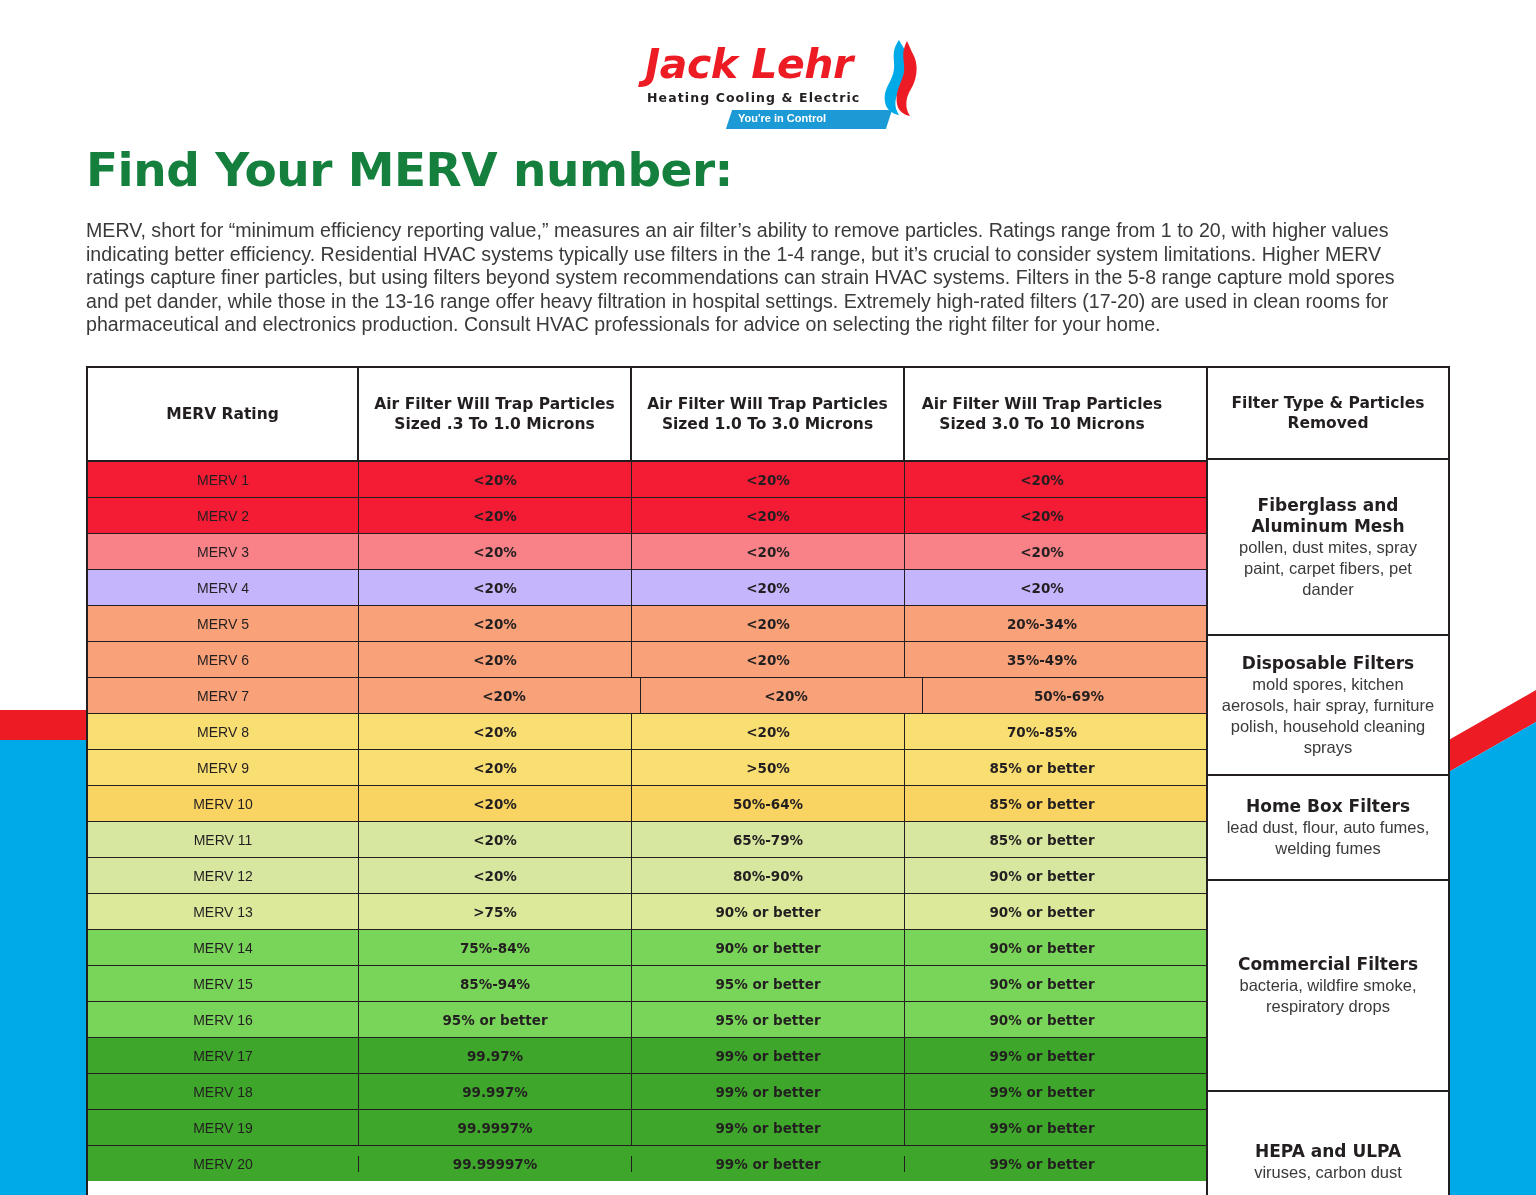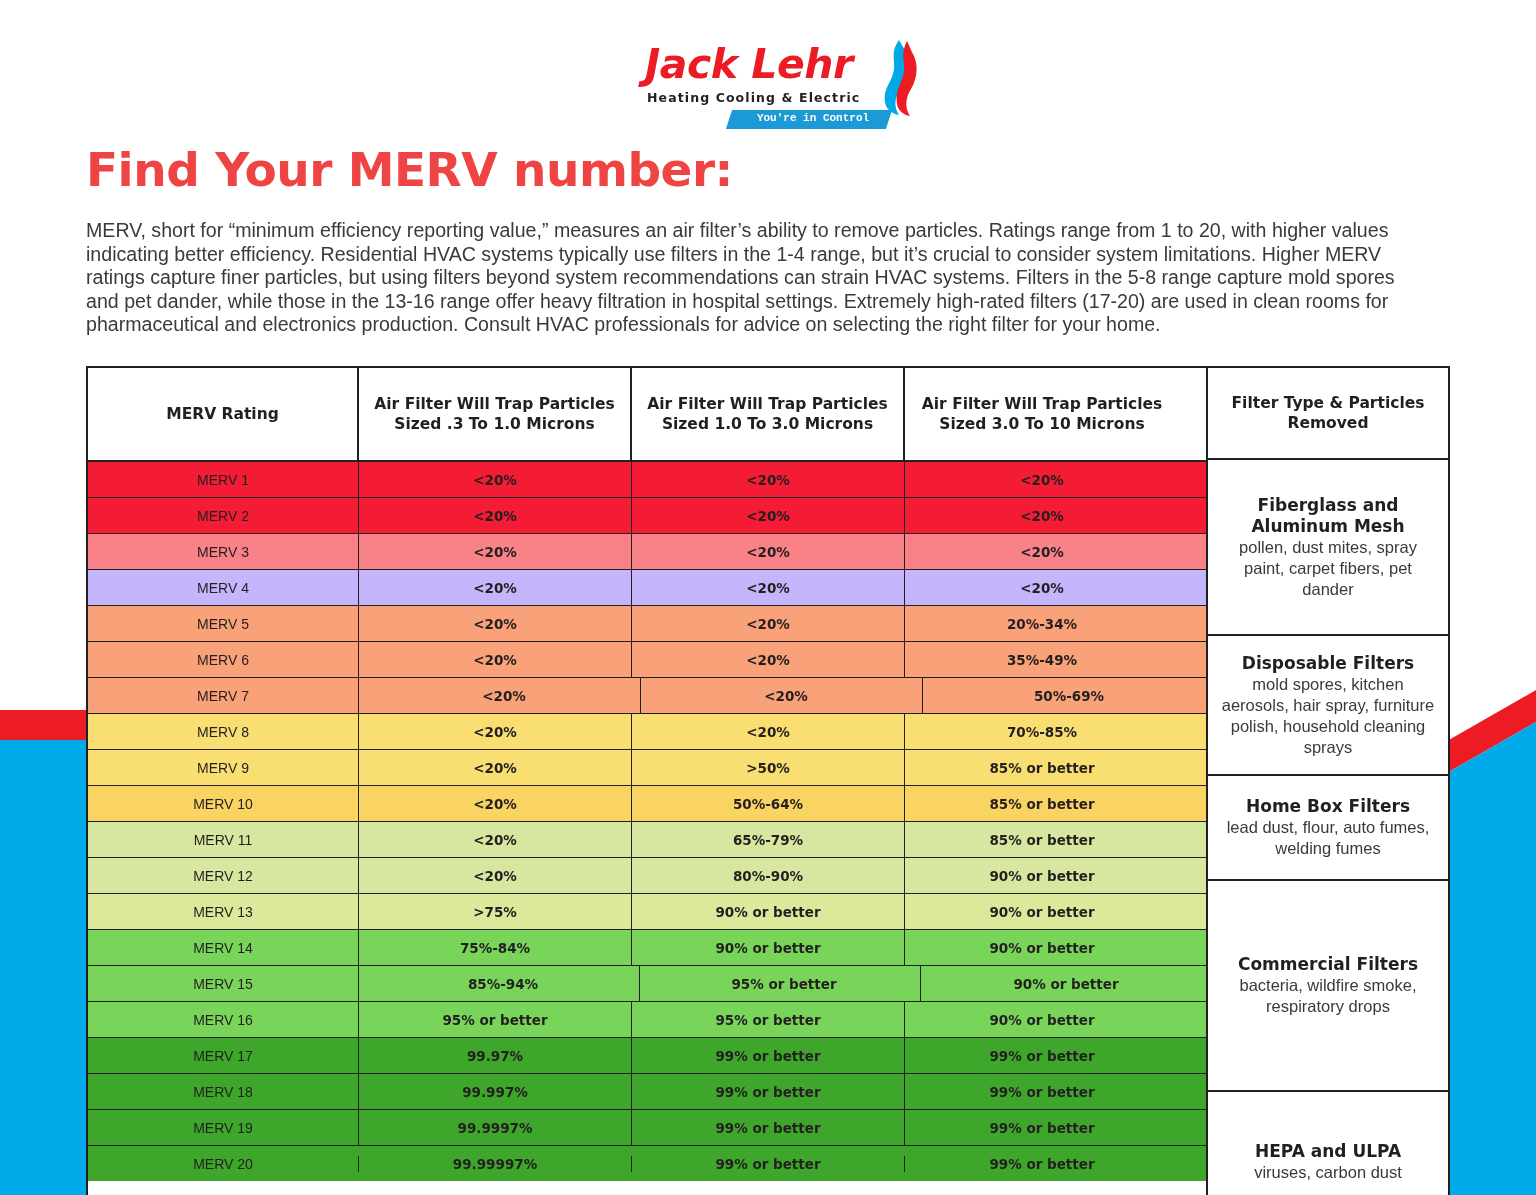--- a/index.html
+++ b/index.html
@@ -70,22 +70,21 @@
     width: 160px;
     height: 19px;
     background: #1C9AD6;
     transform: skewX(-18deg);
   }
   .logo-tag-text {
     position: absolute;
     left: 101px;
     top: 74px;
     width: 150px;
-    text-align: center;
-    font-family: Liberation Mono, monospace;
+    font-family: Liberation Sans, sans-serif;
     font-size: 11px;
     font-weight: bold;
     color: #ffffff;
     white-space: nowrap;
   }
   .logo-flame {
     position: absolute;
     left: 232px;
     top: 0px;
     width: 48px;
@@ -93,21 +92,21 @@
   }
 
   
   .title {
     position: absolute;
     left: 86px;
     top: 142px;
     font-family: "DejaVu Sans", sans-serif;
     font-size: 47px;
     font-weight: bold;
-    color: #ef4444;
+    color: #15803d;
     letter-spacing: -0.5px;
     white-space: nowrap;
   }
 
   .intro {
     position: absolute;
     left: 86px;
     top: 219px;
     width: 1335px;
     font-family: "Liberation Sans", sans-serif;
@@ -351,21 +350,21 @@
             <div class="data-cell c1 val">&gt;75%</div>
             <div class="data-cell c2 val">90% or better</div>
             <div class="data-cell c3 val">90% or better</div>
           </div>
           <div class="data-row" style="background: rgb(121, 212, 90);">
             <div class="data-cell c0">MERV 14</div>
             <div class="data-cell c1 val">75%-84%</div>
             <div class="data-cell c2 val">90% or better</div>
             <div class="data-cell c3 val">90% or better</div>
           </div>
-          <div class="data-row" style="background: rgb(121, 212, 90); gap: 8px;">
+          <div class="data-row" style="background: rgb(121, 212, 90);">
             <div class="data-cell c0">MERV 15</div>
             <div class="data-cell c1 val">85%-94%</div>
             <div class="data-cell c2 val">95% or better</div>
             <div class="data-cell c3 val">90% or better</div>
           </div>
           <div class="data-row" style="background: rgb(121, 212, 90);">
             <div class="data-cell c0">MERV 16</div>
             <div class="data-cell c1 val">95% or better</div>
             <div class="data-cell c2 val">95% or better</div>
             <div class="data-cell c3 val">90% or better</div>

